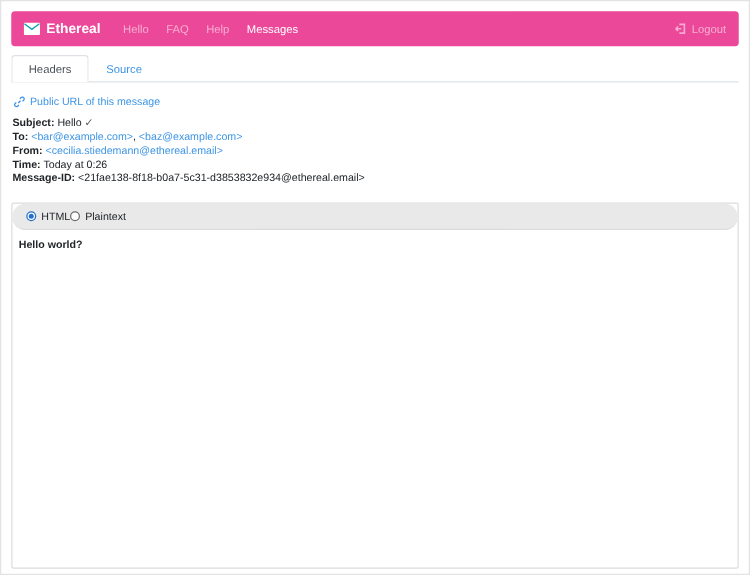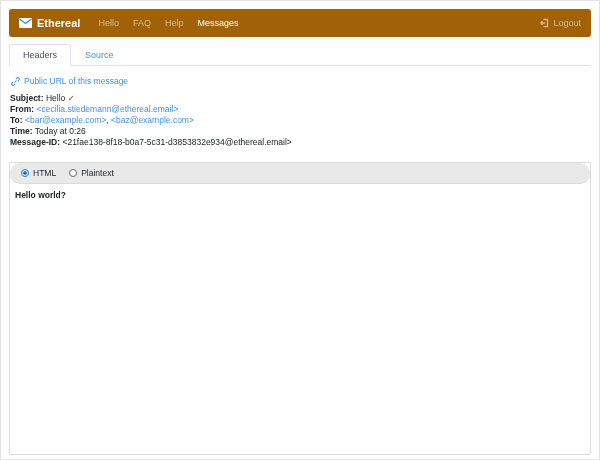--- a/index.html
+++ b/index.html
@@ -4,21 +4,21 @@
 <style>
   html,body{margin:0;padding:0;background:#fff;}
   .page{
     position:relative;width:598px;height:458px;border:1px solid #e3e3e3;
     font-family:"Liberation Sans",sans-serif;color:#212529;background:#fff;
     overflow:hidden;
   }
   .inner{padding:8px;}
   
   .navbar{
-    height:28px;background:#a16207;border-radius:3px;
+    height:28px;background:#ec4899;border-radius:3px;
     display:flex;align-items:center;padding:0 10px;
   }
   .brand{display:flex;align-items:center;gap:5px;color:#fff;font-weight:bold;font-size:11px;cursor:pointer;}
   .nav-links{display:flex;gap:14px;margin-left:18px;font-size:9px;}
   .nav-link{color:rgba(255,255,255,.55);cursor:pointer;text-decoration:none;}
   .nav-link.active{color:#fff;}
   .nav-spacer{flex:1;}
   .logout{display:flex;align-items:center;gap:4px;color:rgba(255,255,255,.55);font-size:9px;cursor:pointer;}
   
   .tabs{display:flex;align-items:flex-end;border-bottom:1px solid #dee2e6;margin-top:7px;font-size:9px;}
@@ -36,21 +36,21 @@
   .hdrs b{color:#212529;}
   .hlink{color:#3e95e5;cursor:pointer;text-decoration:none;}
   .check{color:#555;}
   
   .card{
     margin-top:14px;border:1px solid #dcdcdc;border-radius:2px;
     height:291px;background:#fff;
   }
   .card-header{
     height:20px;background:#e9e9e9;border-bottom:1px solid #dcdcdc;
-    display:flex;align-items:center;gap:13px;padding-left:11px;font-size:8.5px;border-radius:10px;
+    display:flex;align-items:center;padding-left:11px;font-size:8.5px;border-radius:10px;
   }
   .radio-group{display:flex;align-items:center;gap:4px;cursor:pointer;}
   .radio{
     width:8px;height:8px;border-radius:50%;background:#fff;
     border:1px solid #6b6b6b;position:relative;box-sizing:border-box;
   }
   .radio.checked{border-color:#2470cf;}
   .radio.checked::after{
     content:"";position:absolute;left:1px;top:1px;width:4px;height:4px;
     border-radius:50%;background:#2470cf;
@@ -108,26 +108,26 @@
       <span>Public URL of this message</span>
     </div>
 
     <div class="hdrs">
       <div>
         <b>Subject:</b>
         <span>Hello</span>
         <span class="check">✓</span>
       </div>
       <div>
+        <b>To:</b>
+        <span class="hlink">&lt;bar@example.com&gt;</span><span>, </span><span class="hlink">&lt;baz@example.com&gt;</span>
+      </div>
+      <div>
         <b>From:</b>
         <span class="hlink">&lt;cecilia.stiedemann@ethereal.email&gt;</span>
-      </div>
-      <div>
-        <b>To:</b>
-        <span class="hlink">&lt;bar@example.com&gt;</span><span>, </span><span class="hlink">&lt;baz@example.com&gt;</span>
       </div>
       <div>
         <b>Time:</b>
         <span>Today at 0:26</span>
       </div>
       <div>
         <b>Message-ID:</b>
         <span>&lt;21fae138-8f18-b0a7-5c31-d3853832e934@ethereal.email&gt;</span>
       </div>
     </div>

